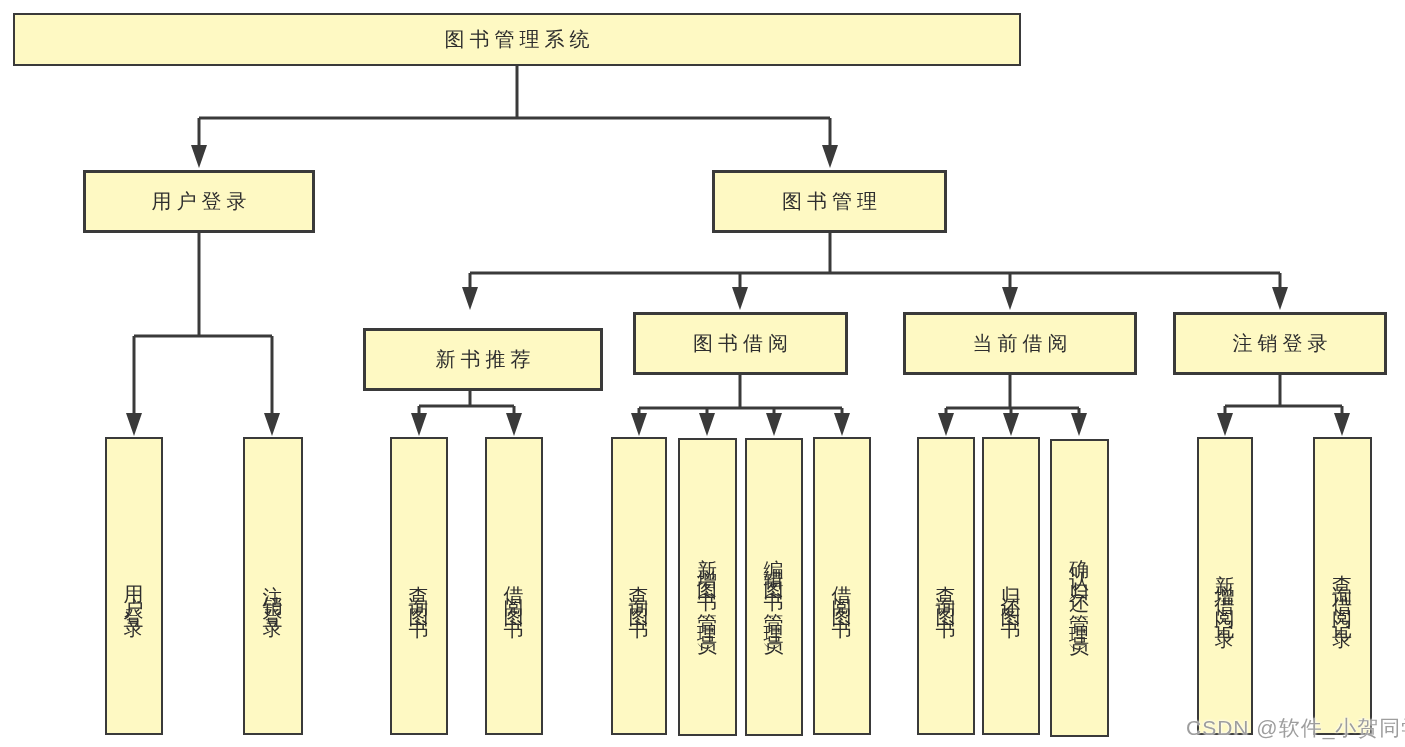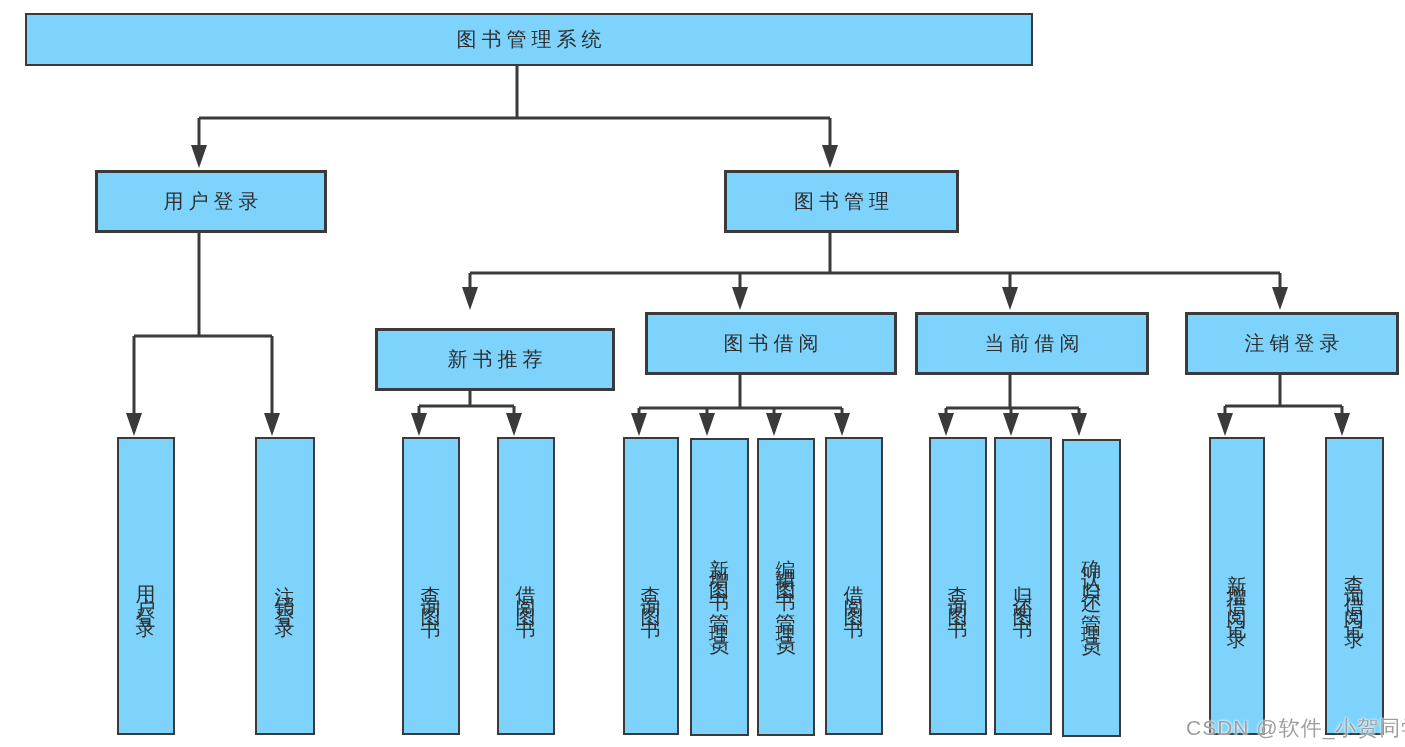--- a/index.html
+++ b/index.html
@@ -8,28 +8,27 @@
     width:1405px;height:747px;
     background:#ffffff;
     font-family:"Liberation Sans","DejaVu Sans",sans-serif;
     color:#2e2e2e;
     overflow:hidden;
   }
   .wires{position:absolute;left:0;top:0;}
   .box{
     position:absolute;
     box-sizing:border-box;
-    background:#7dd3fc;
+    background:#fef9c3;
     border:2px solid #3a3a3a;
     display:flex;
     align-items:center;
     justify-content:center;
     text-align:center;
     z-index:2;
-    margin-left:12px;
   }
   .hbox{
     font-size:20px;
     letter-spacing:5px;
     padding-left:5px;
     white-space:nowrap;
   }
   .lv2, .lv3{border-width:3px;}
   .vbox{
     writing-mode:vertical-rl;
@@ -130,21 +129,21 @@
       <polygon points="1334,413 1350,413 1342,436" fill="#3a3a3a" stroke="none"></polygon>
     </g>
   </svg>
 
   <div class="box hbox" style="left:13px;top:13px;width:1008px;height:53px">图书管理系统</div>
 
   <div class="box hbox lv2" style="left:83px;top:170px;width:232px;height:63px">用户登录</div>
   <div class="box hbox lv2" style="left:712px;top:170px;width:235px;height:63px">图书管理</div>
 
   <div class="box hbox lv3" style="left:363px;top:328px;width:240px;height:63px">新书推荐</div>
-  <div class="box hbox lv3" style="left:633px;top:312px;width:252px;height:63px">图书借阅</div>
+  <div class="box hbox lv3" style="left:633px;top:312px;width:215px;height:63px">图书借阅</div>
   <div class="box hbox lv3" style="left:903px;top:312px;width:234px;height:63px">当前借阅</div>
   <div class="box hbox lv3" style="left:1173px;top:312px;width:214px;height:63px">注销登录</div>
 
   <div class="box vbox" style="left:105px;top:437px;width:58px;height:298px">用户登录</div>
   <div class="box vbox" style="left:243px;top:437px;width:60px;height:298px">注销登录</div>
 
   <div class="box vbox" style="left:390px;top:437px;width:58px;height:298px">查询图书</div>
   <div class="box vbox" style="left:485px;top:437px;width:58px;height:298px">借阅图书</div>
 
   <div class="box vbox" style="left:611px;top:437px;width:56px;height:298px">查询图书</div>

